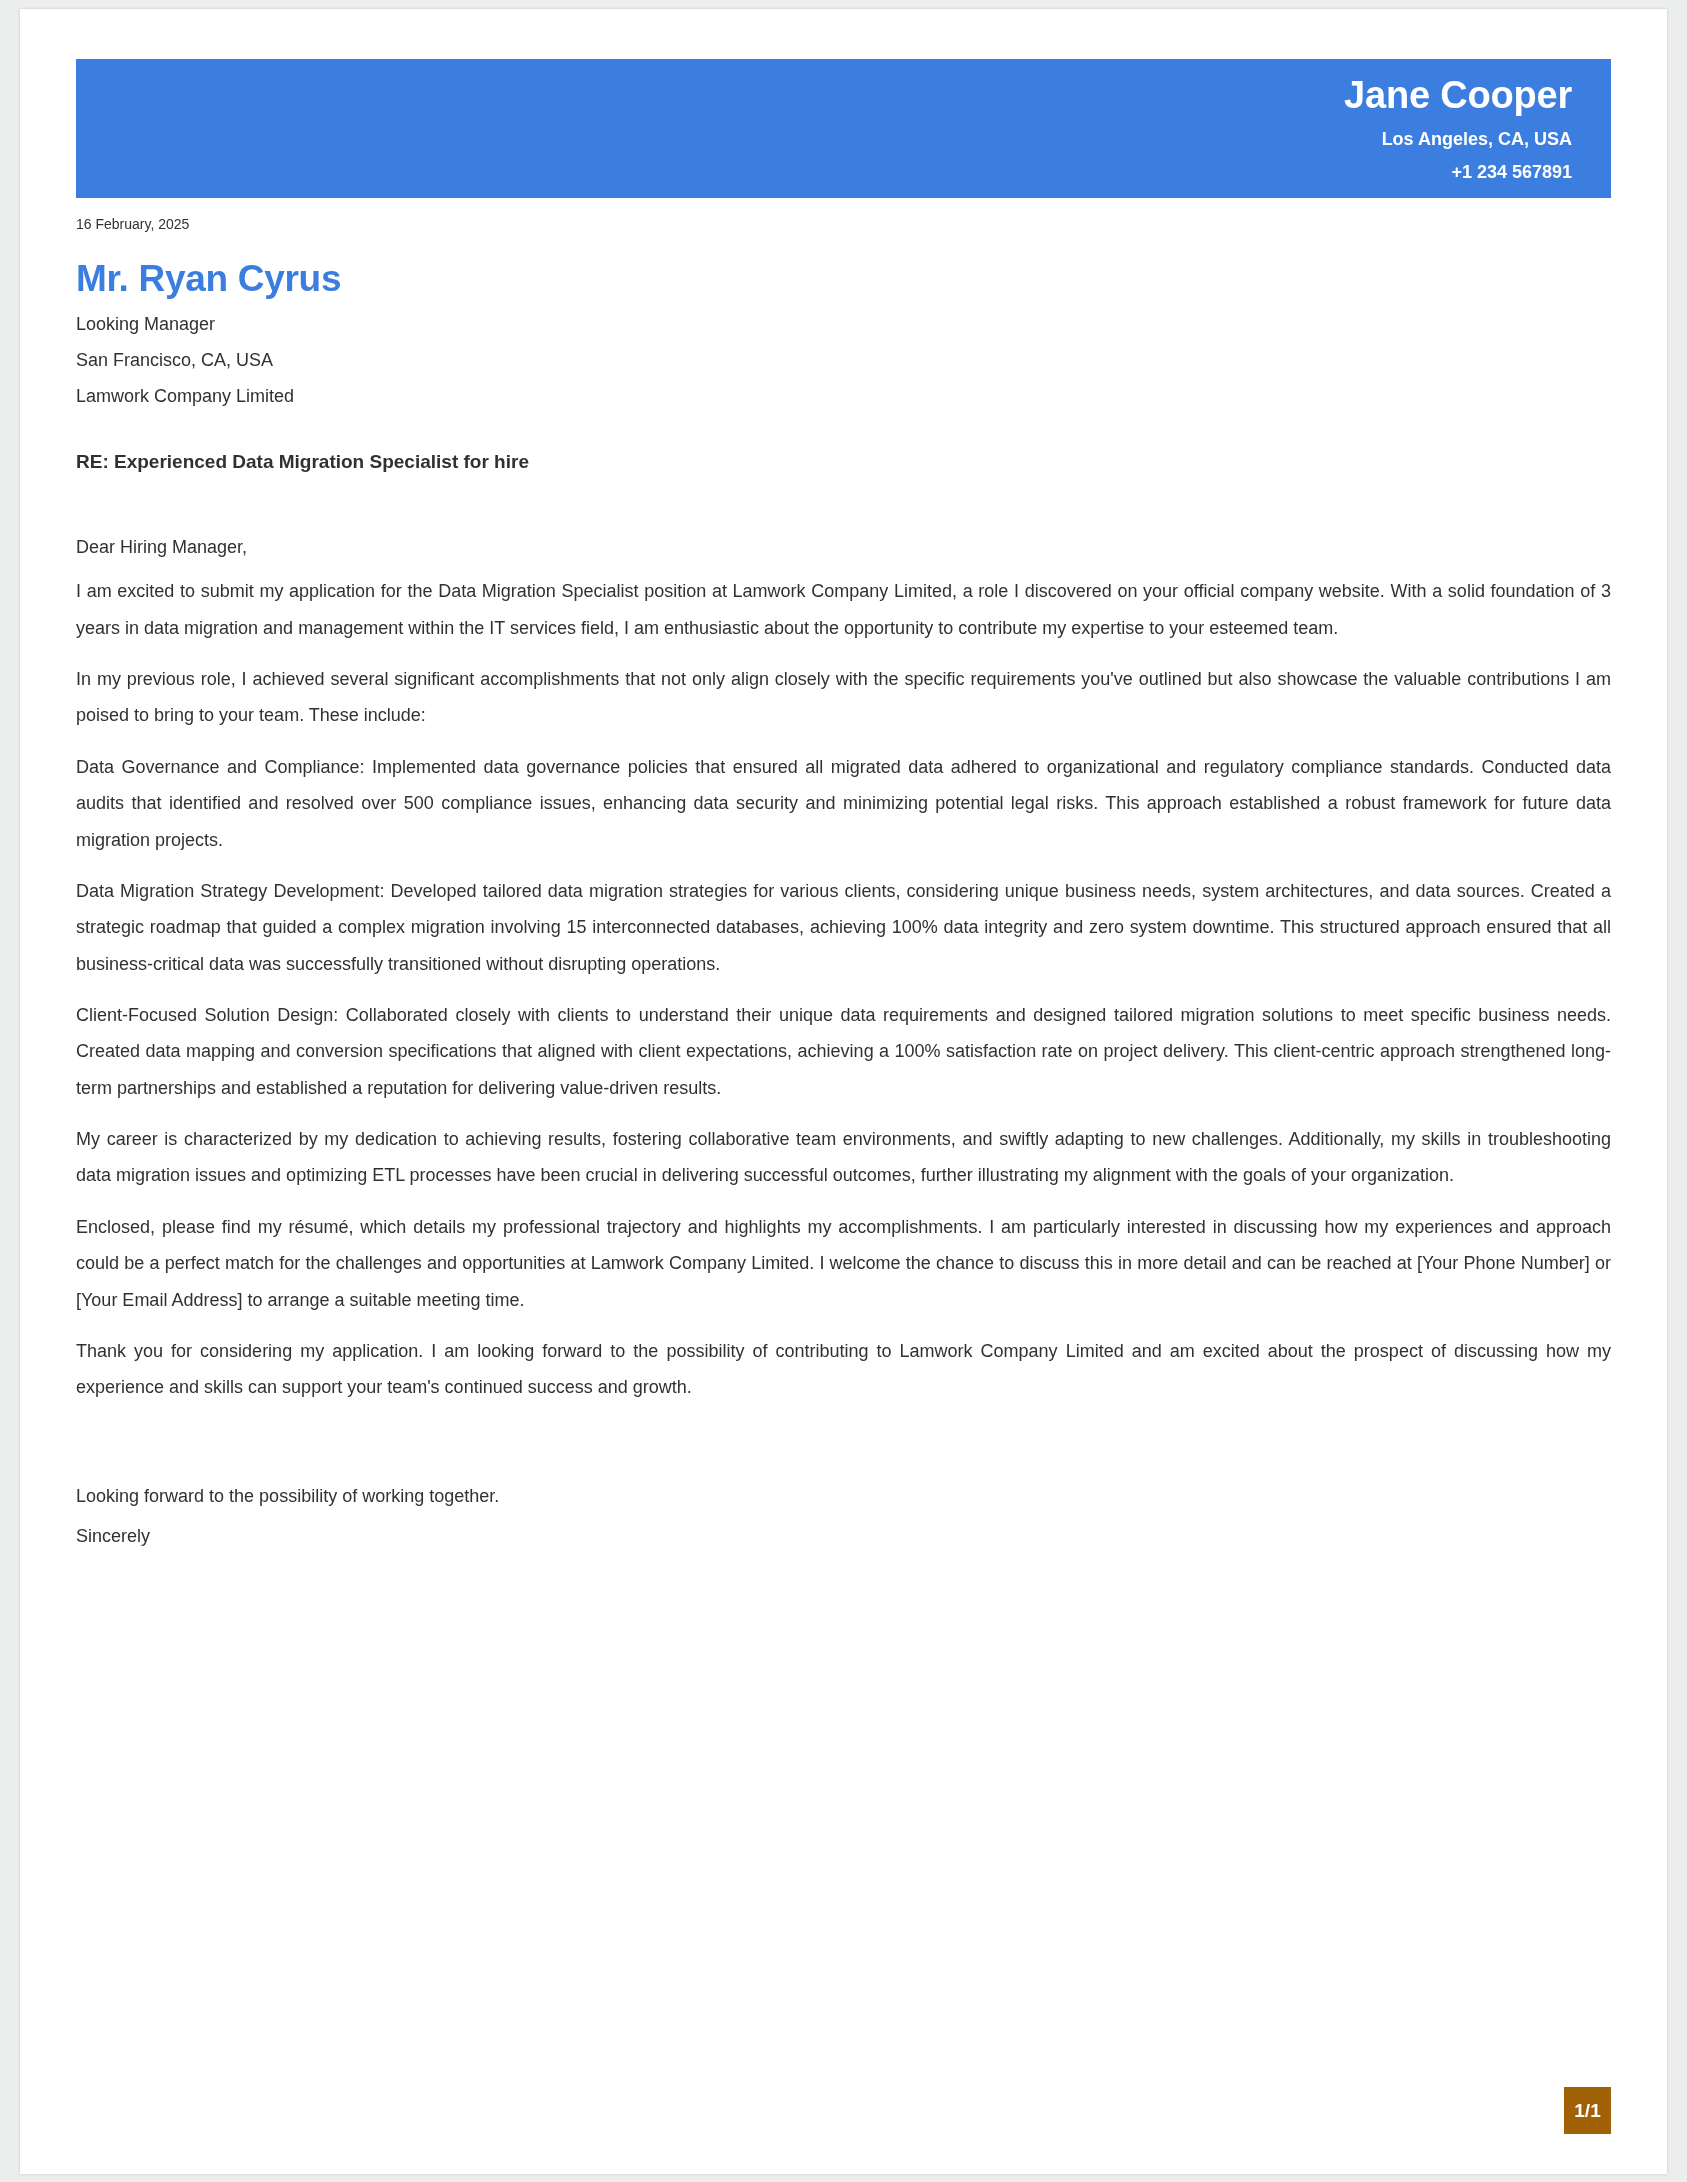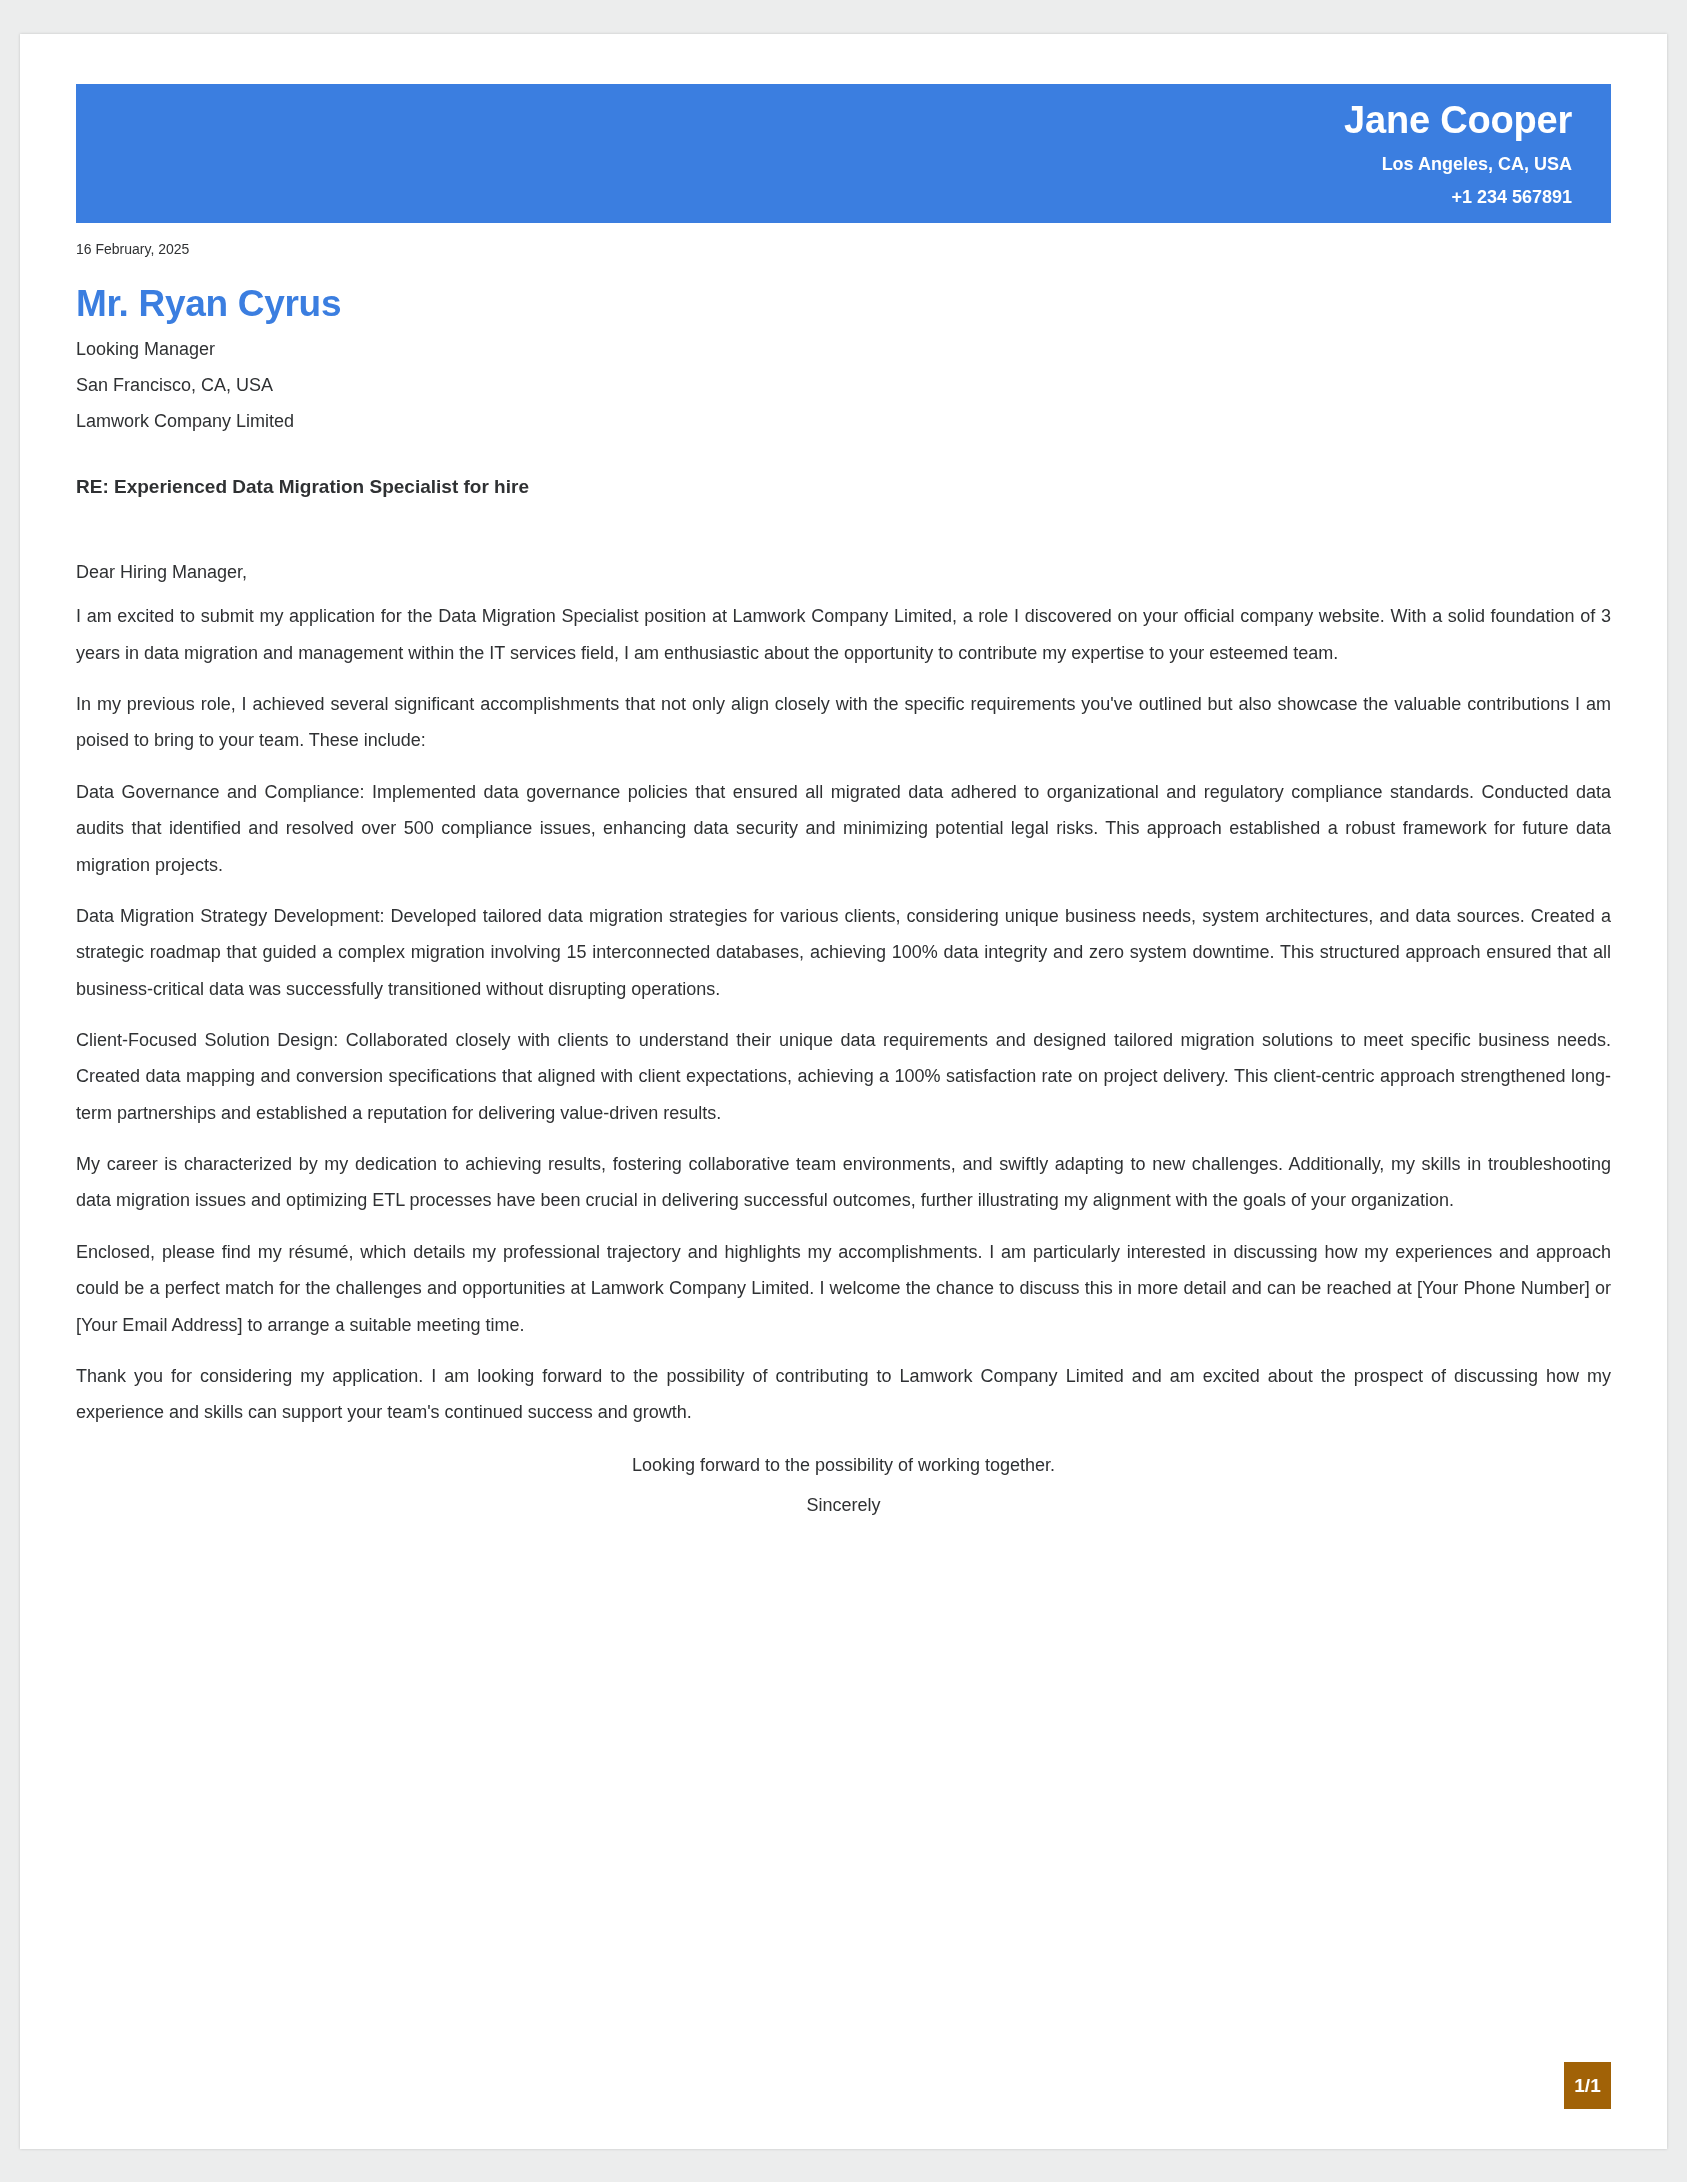--- a/index.html
+++ b/index.html
@@ -8,21 +8,21 @@
   html, body {
     width: 1687px;
     height: 2183px;
     background: #eceded;
     font-family: "Liberation Sans", sans-serif;
   }
 
   .page-wrap {
     width: 1687px;
     height: 2183px;
-    padding: 34px 20px;
+    padding: 9px 20px;
     background: #eceded;
   }
 
   .page {
     position: relative;
     width: 100%;
     height: 100%;
     background: #ffffff;
     box-shadow: 0 0 2.7px rgba(0,0,0,0.18);
     padding: 0;
@@ -110,21 +110,21 @@
   }
 
   .body-par {
     font-size: 18px;
     color: #2f3133;
     line-height: 2.02;
     text-align: justify;
     margin-top: 15px;
   }
 
-  .closing-block { margin-top: 24px; text-align: center; }
+  .closing-block { margin-top: 80px; }
 
   .closing-line {
     font-size: 18px;
     color: #2f3133;
     line-height: 1.2;
     margin-top: 19px;
   }
   .closing-line:first-child { margin-top: 0; }
 
   

